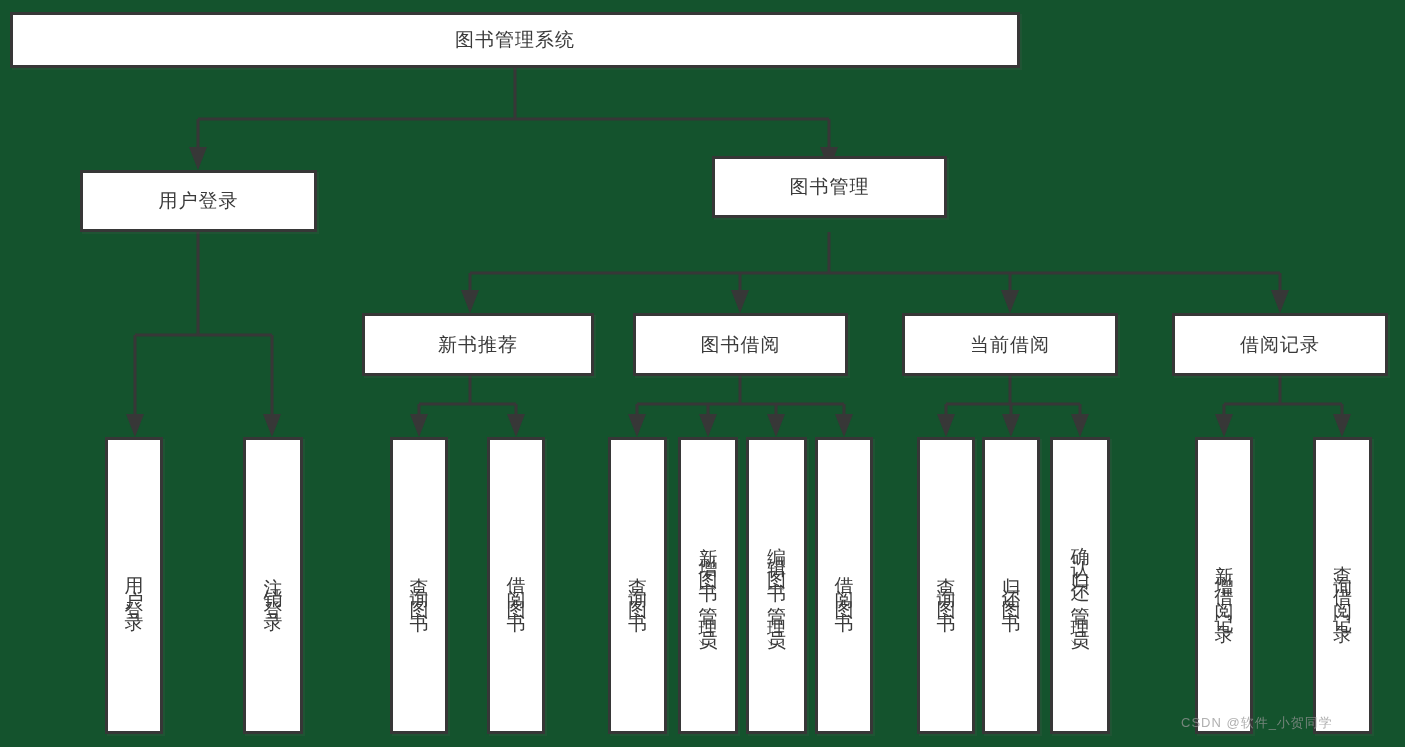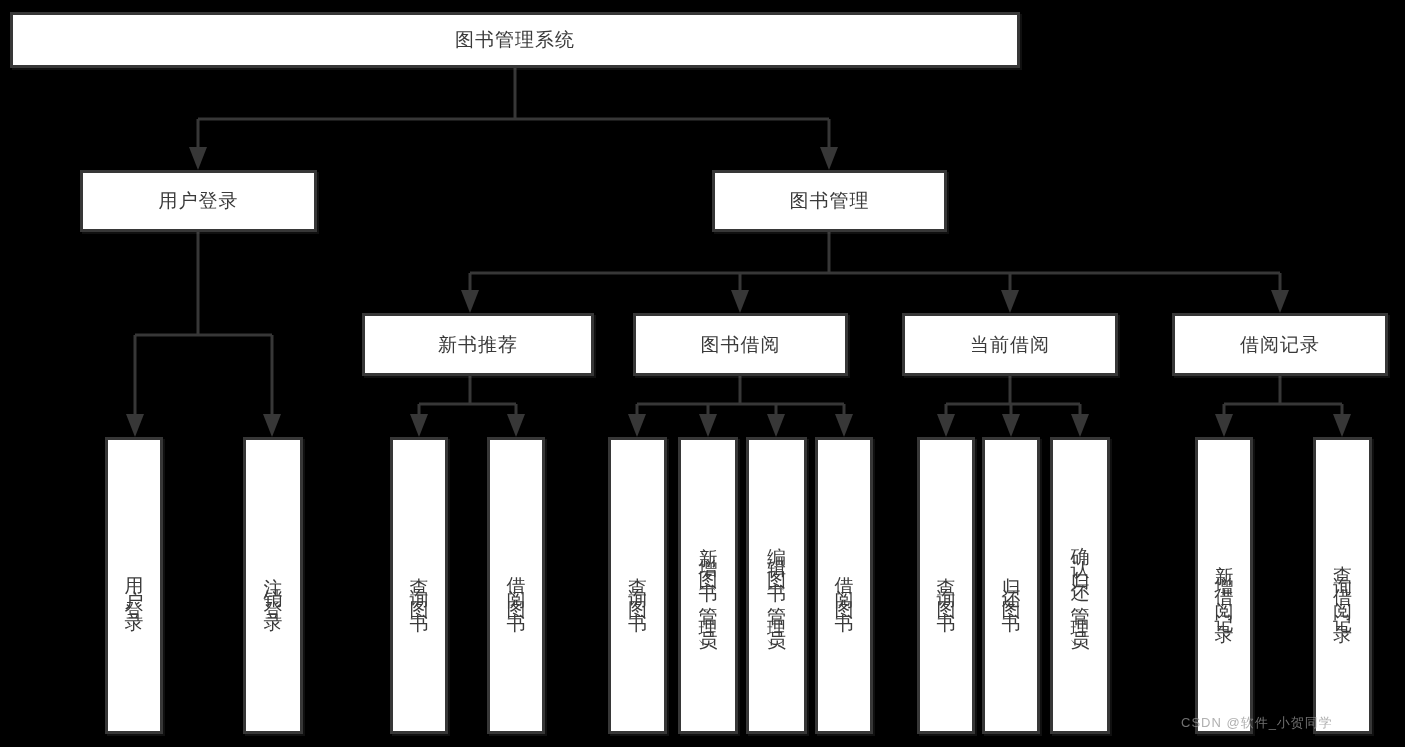--- a/index.html
+++ b/index.html
@@ -1,19 +1,19 @@
 <!DOCTYPE html>
 <html><head>
 <meta charset="utf-8">
 <style>
   html,body{margin:0;padding:0;background:#ffffff;}
   #canvas{
     position:relative;
     width:1405px;height:747px;
-    background:#000000;
+    background:#14532d;
     font-family:"Liberation Sans","DejaVu Sans",sans-serif;
     overflow:hidden;
   }
   #connectors{position:absolute;left:0;top:0;pointer-events:none;}
   .box{
     position:absolute;
     box-sizing:border-box;
     border:3px solid #373737;
     background:#ffffff;
     display:flex;align-items:center;justify-content:center;
@@ -85,21 +85,21 @@
     </g>
   </svg>
 
   <div class="box" style="left:10px;top:12px;width:1010px;height:56px;">
     <span class="h-label">图书管理系统</span>
   </div>
 
   <div class="box" style="left:80px;top:170px;width:237px;height:62px;">
     <span class="h-label">用户登录</span>
   </div>
-  <div class="box" style="left:712px;top:170px;width:235px;height:62px;">
+  <div class="box" style="left:712px;top:156px;width:235px;height:62px;">
     <span class="h-label">图书管理</span>
   </div>
 
   <div class="box" style="left:362px;top:313px;width:232px;height:63px;">
     <span class="h-label">新书推荐</span>
   </div>
   <div class="box" style="left:633px;top:313px;width:215px;height:63px;">
     <span class="h-label">图书借阅</span>
   </div>
   <div class="box" style="left:1172px;top:313px;width:216px;height:63px;">

